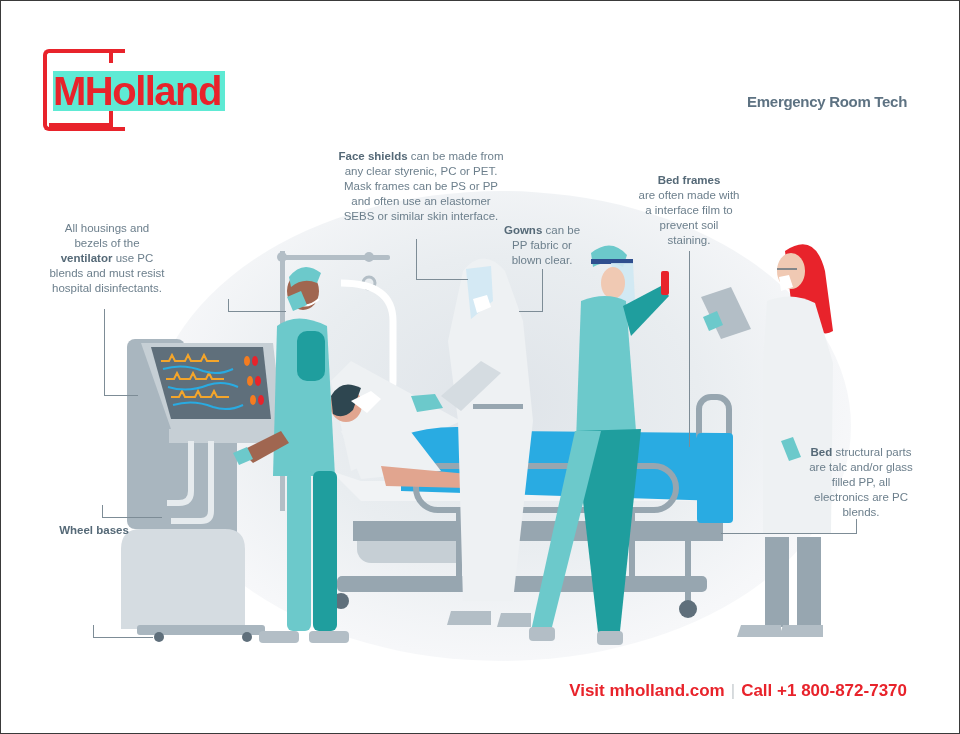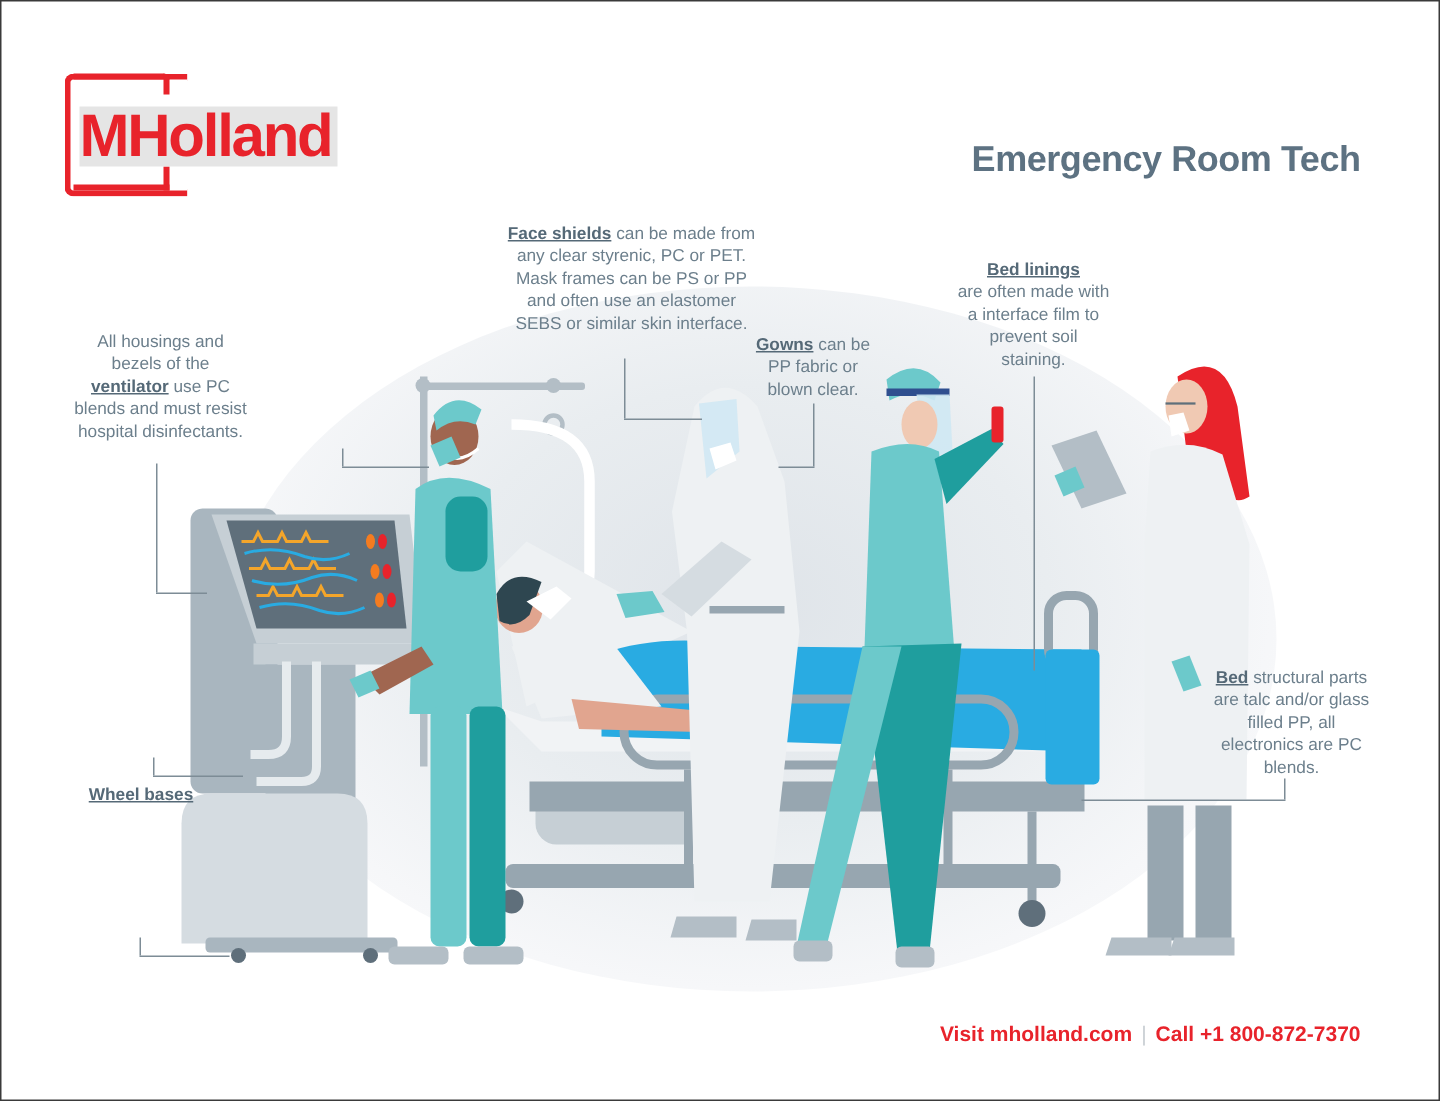--- a/index.html
+++ b/index.html
@@ -6,26 +6,26 @@
   body { width:960px; height:734px; background:#ffffff; overflow:hidden; font-family:"Liberation Sans", sans-serif; }
   .frame { position:relative; width:958px; height:732px; border:1px solid #3a3a3a; background:#fff; overflow:hidden; }
   .bg-glow { position:absolute; left:150px; top:190px; width:700px; height:470px; border-radius:50%;
     background: radial-gradient(ellipse at 50% 45%, #dfe4e9 0%, #e9edf0 40%, #f6f7f9 70%, rgba(255,255,255,0) 100%); }
   .logo { position:absolute; left:42px; top:48px; width:210px; height:78px; }
   .logo-frame { position:absolute; left:0; top:0; width:78px; height:74px; border:4px solid #e8232b; border-right:none; border-radius:6px 0 0 6px; }
   .logo-frame-top { position:absolute; left:6px; top:0; width:64px; height:4px; background:#e8232b; border-radius:0 4px 0 0; }
   .logo-frame-r { position:absolute; left:66px; top:0; width:4px; height:14px; background:#e8232b; border-radius:0 6px 0 0; }
   .logo-frame-rb { position:absolute; left:66px; top:62px; width:4px; height:16px; background:#e8232b; }
   .logo-frame-bot { position:absolute; left:6px; top:74px; width:64px; height:4px; background:#e8232b; }
-  .logo-text { position:absolute; left:10px; top:22px; font-size:40px; font-weight:bold; color:#e8232b; letter-spacing:-1.5px; line-height:40px; background:#e5e5e5; padding-right:4px; }
-  .title { position:absolute; right:52px; top:92px; font-size:24px; font-weight:bold; color:#5d7282; letter-spacing:-0.3px; }
+  .logo-text { position:absolute; left:10px; top:22px; font-size:40px; font-weight:bold; color:#e8232b; letter-spacing:-1.5px; line-height:40px; background:#5eead4; padding-right:4px; }
+  .title { position:absolute; right:52px; top:92px; font-size:15px; font-weight:bold; color:#5d7282; letter-spacing:-0.3px; }
   .note { position:absolute; font-size:11.5px; line-height:15px; color:#6c7f8c; text-align:center; }
-  .note b { color:#556977; font-weight:bold;text-decoration:underline; }
+  .note b { color:#556977; font-weight:bold; }
   .leader { position:absolute; background:#7d8c96; }
-  .footer { position:absolute; right:52px; top:680px; font-size:14px; font-weight:bold; color:#e8232b; }
+  .footer { position:absolute; right:52px; top:680px; font-size:17px; font-weight:bold; color:#e8232b; }
   .footer .sep { color:#c8ced2; font-weight:normal; margin:0 6px; }
   svg.art { position:absolute; left:0; top:0; }
 </style>
 </head>
 <body>
 
 <div class="frame">
   <div class="bg-glow"></div>
 
   <svg class="art" width="960" height="734" viewBox="0 0 960 734">
@@ -182,21 +182,21 @@
   <div class="leader" style="left:415px; top:278px; width:52px; height:1px;"></div>
 
   <div class="note" style="left:496px; top:222px; width:90px;">
     <b>Gowns</b>
     <span>can be PP fabric or blown clear.</span>
   </div>
   <div class="leader" style="left:541px; top:268px; width:1px; height:42px;"></div>
   <div class="leader" style="left:518px; top:310px; width:24px; height:1px;"></div>
 
   <div class="note" style="left:636px; top:172px; width:104px;">
-    <b>Bed linings</b><br>
+    <b>Bed frames</b><br>
     <span>are often made with a interface film to prevent soil staining.</span>
   </div>
   <div class="leader" style="left:688px; top:250px; width:1px; height:196px;"></div>
 
   <div class="leader" style="left:101px; top:504px; width:1px; height:12px;"></div>
   <div class="leader" style="left:101px; top:516px; width:60px; height:1px;"></div>
 
   <div class="note" style="left:48px; top:522px; width:90px;">
     <b>Wheel bases</b><br>
   </div>

